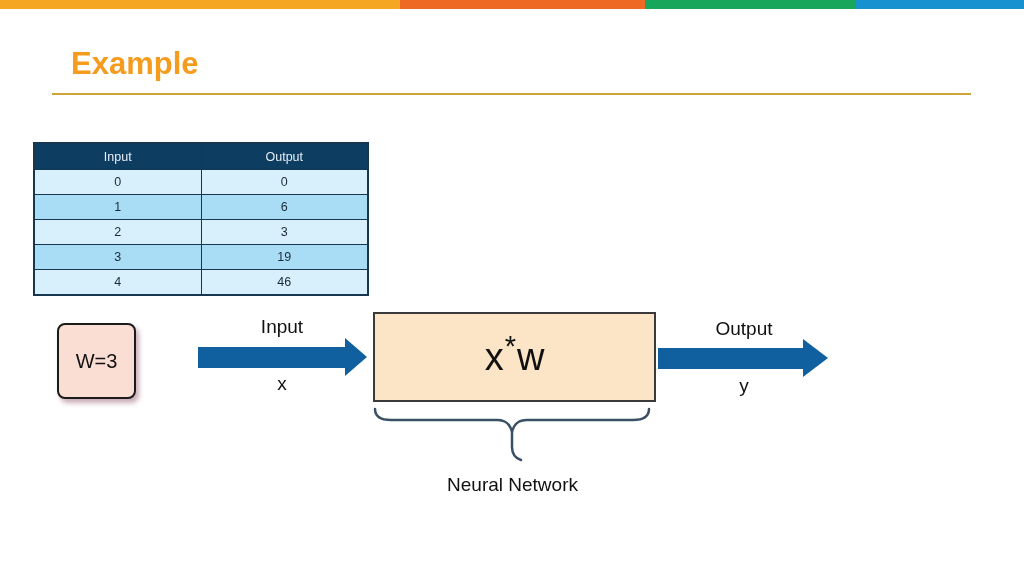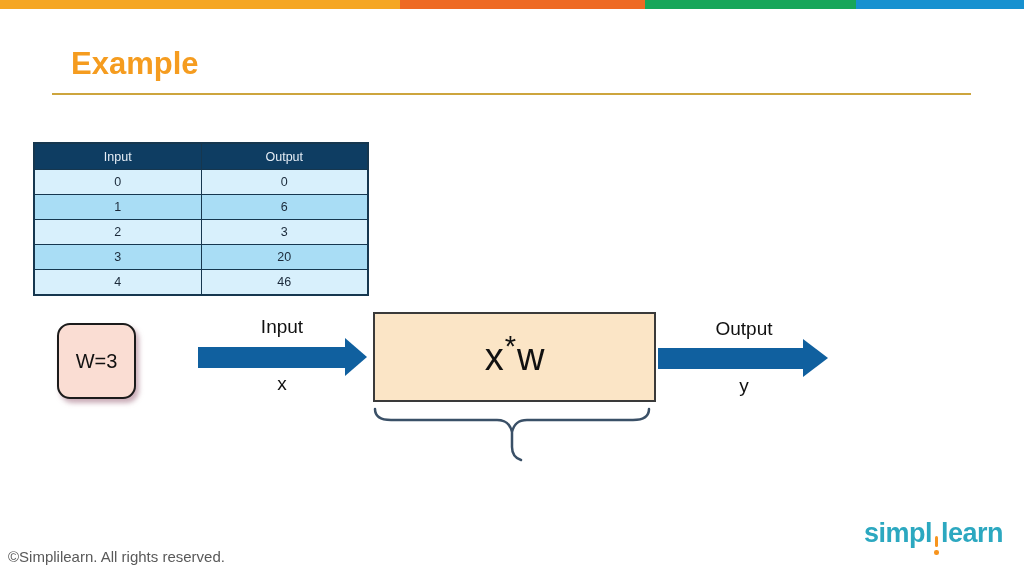--- a/index.html
+++ b/index.html
@@ -20,21 +20,21 @@
             font-size:12.5px;color:#1B2A3A;}
   .io-table th{background:#0E3D62;color:#E6EEF6;font-weight:normal;height:23px;
                border:1px solid #16374F;}
   .io-table td{height:22px;text-align:center;border:1px solid #16374F;}
   .io-table tr.row-light td{background:#D8F0FC;}
   .io-table tr.row-dark td{background:#A9DDF5;}
   .io-table{border:2px solid #16374F;}
 
   
   .weight-box{position:absolute;left:57px;top:323px;width:75px;height:72px;
-              background:#FADDD3;border:2px solid #1B1B1B;border-radius:13px;
+              background:#FADDD3;border:2px solid #1B1B1B;border-radius:8px;
               box-shadow:3px 4px 5px rgba(158,106,126,.55);
               display:flex;align-items:center;justify-content:center;
               font-size:20px;color:#111;}
 
   
   .arrow{position:absolute;height:38px;}
   .arrow .body{position:absolute;top:9px;height:21px;}
   .arrow .head{position:absolute;top:0;width:0;height:0;
                border-top:19px solid transparent;border-bottom:19px solid transparent;}
   #input-arrow{left:198px;top:338px;width:170px;}
@@ -102,21 +102,21 @@
       <tr class="row-dark">
         <td>1</td>
         <td>6</td>
       </tr>
       <tr class="row-light">
         <td>2</td>
         <td>3</td>
       </tr>
       <tr class="row-dark">
         <td>3</td>
-        <td>20</td>
+        <td>19</td>
       </tr>
       <tr class="row-light">
         <td>4</td>
         <td>46</td>
       </tr>
     </tbody>
   </table>
 
   <div class="weight-box">
     <span>W=3</span>
@@ -138,25 +138,17 @@
   <div id="output-label" class="diag-label">Output</div>
   <div id="output-arrow" class="arrow">
     <div class="body" style="background: rgb(16, 96, 159);"></div>
     <div class="head"></div>
   </div>
   <div id="y-label" class="diag-label">y</div>
 
   <svg id="brace-svg" width="280" height="58" viewBox="0 0 280 58">
     <path d="M3,3 C3,11 9,14 19,14 L125,14 C134,14 138,18 140,26 L140,41 Q140,51 149,54 M277,3 C277,11 271,14 261,14 L155,14 C146,14 142,18 140,26" fill="none" stroke-width="2.5" stroke-linecap="round" stroke="#3A5067"></path>
   </svg>
+  <div id="nn-label" class="diag-label">Neural Network</div>
 
-  <div class="footer-copy">©Simplilearn. All rights reserved.</div>
 
-  <div class="logo">
-    <span>simpl</span>
-      <span class="i-glyph">
-        <span class="i-stem"></span>
-        <span class="i-dot"></span>
-      </span>
-      <span>learn</span>
-  </div>
 
 </div>
 
 </body></html>

